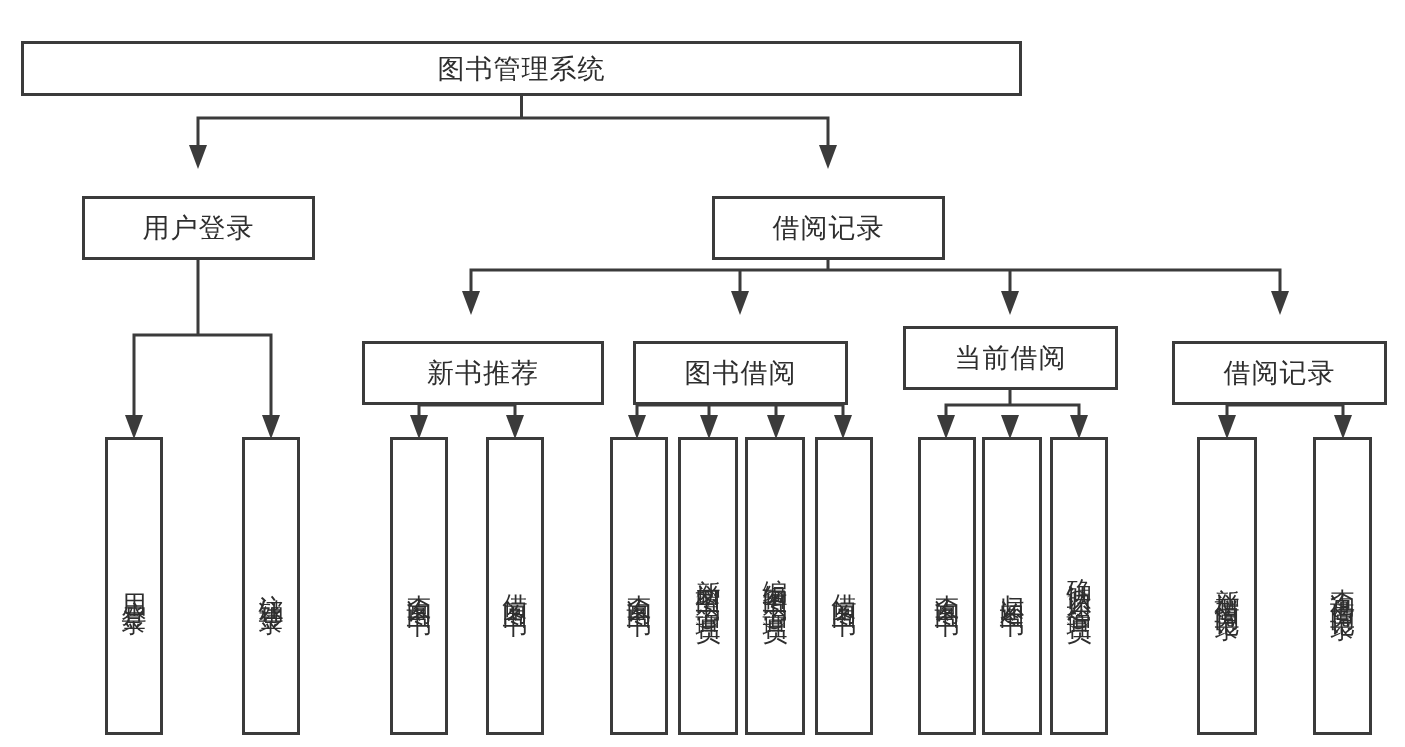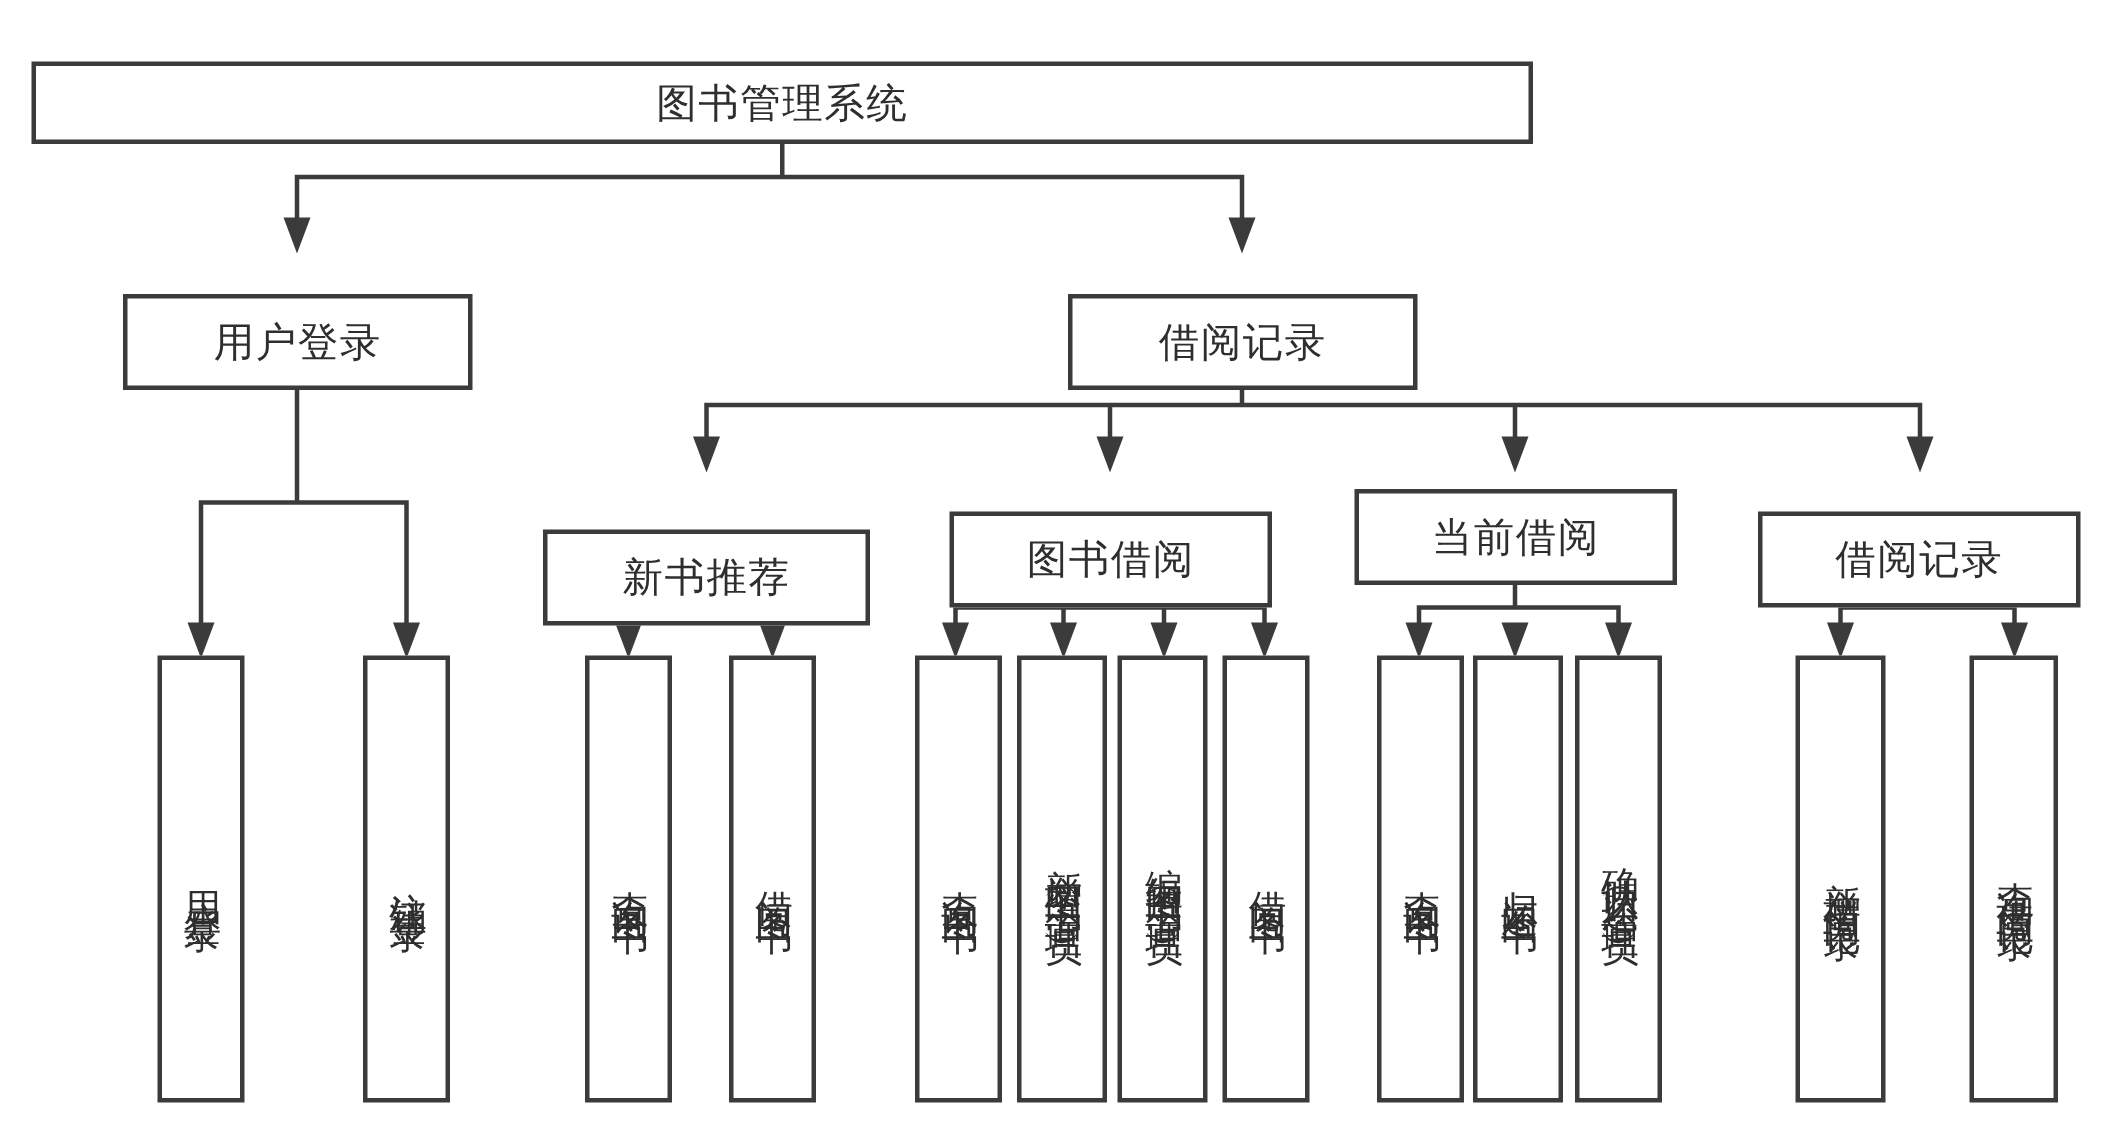--- a/index.html
+++ b/index.html
@@ -101,21 +101,21 @@
     <span>图书管理系统</span>
   </div>
 
   <div class="box h" style="left:82px; top:168px; width:233px; height:64px;">
     <span>用户登录</span>
   </div>
   <div class="box h" style="left:712px; top:168px; width:233px; height:64px;">
     <span>借阅记录</span>
   </div>
 
-  <div class="box h" style="left:362px; top:325px; width:218px; height:64px;">
+  <div class="box h" style="left:362px; top:313px; width:242px; height:64px;">
     <span>新书推荐</span>
   </div>
   <div class="box h" style="left:633px; top:313px; width:215px; height:64px;">
     <span>图书借阅</span>
   </div>
   <div class="box h" style="left:903px; top:298px; width:215px; height:64px;">
     <span>当前借阅</span>
   </div>
   <div class="box h" style="left:1172px; top:313px; width:215px; height:64px;justify-content:center;">
     <span>借阅记录</span>

